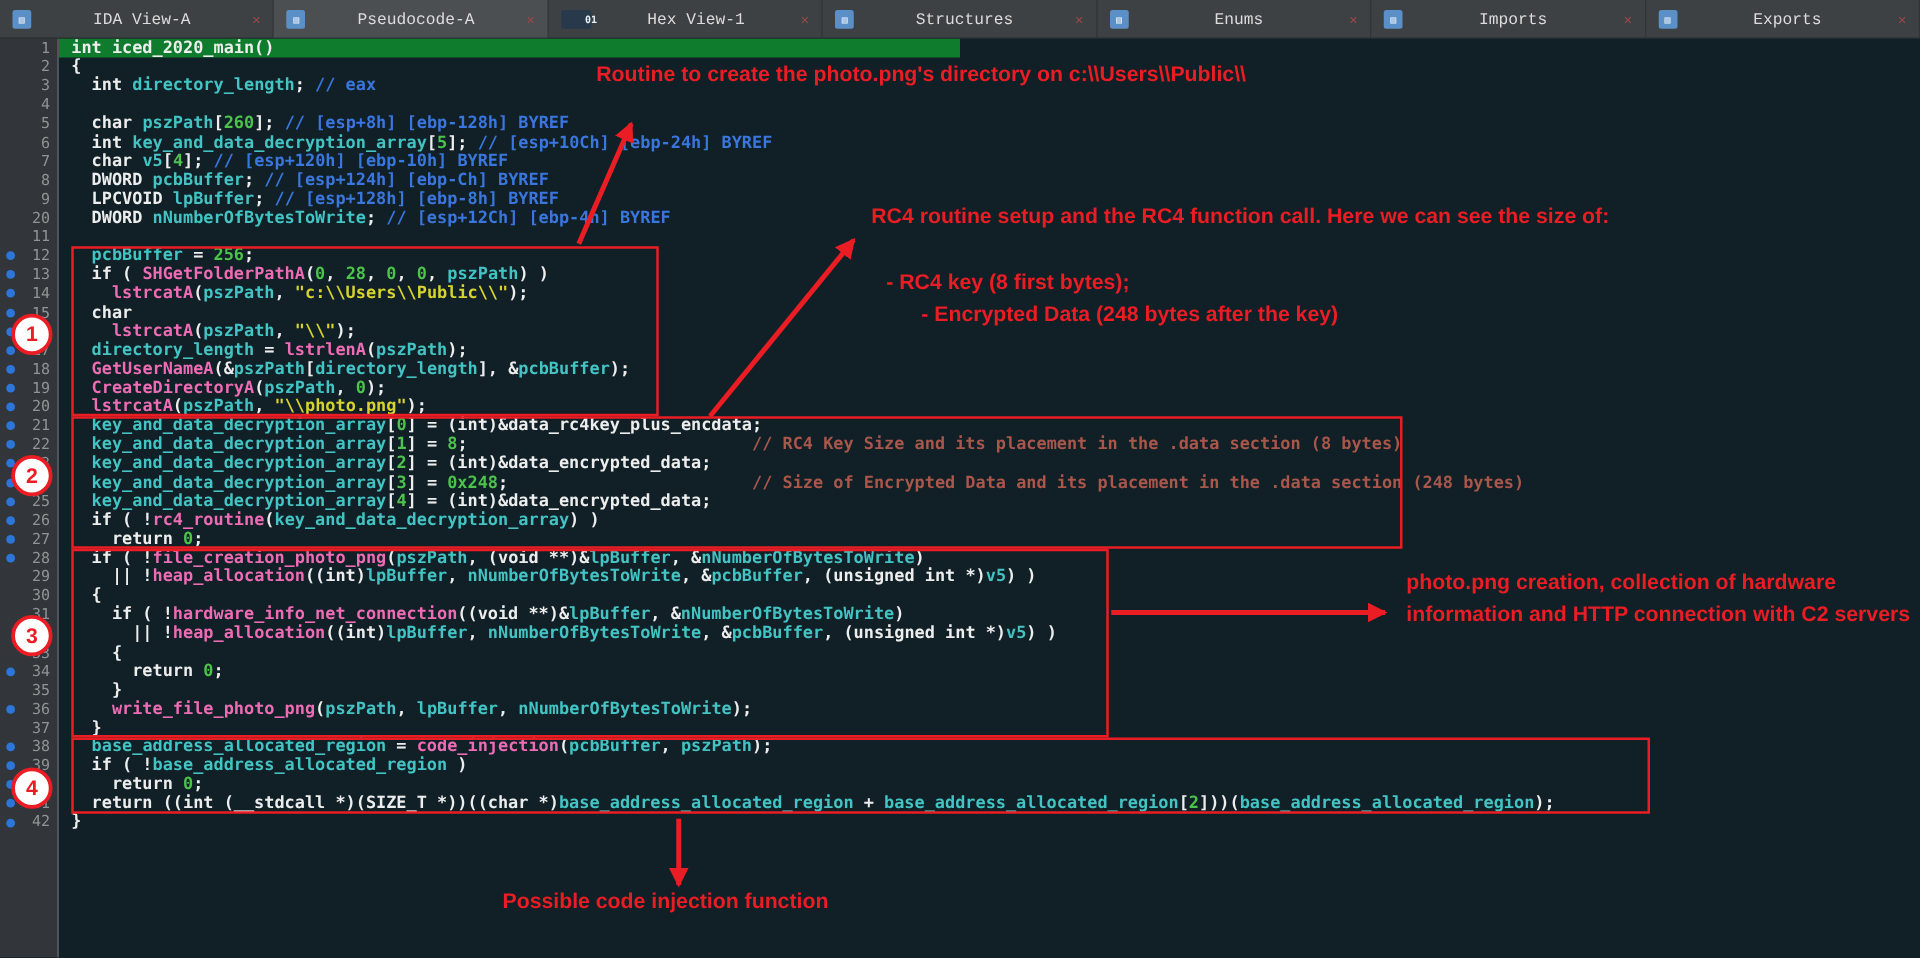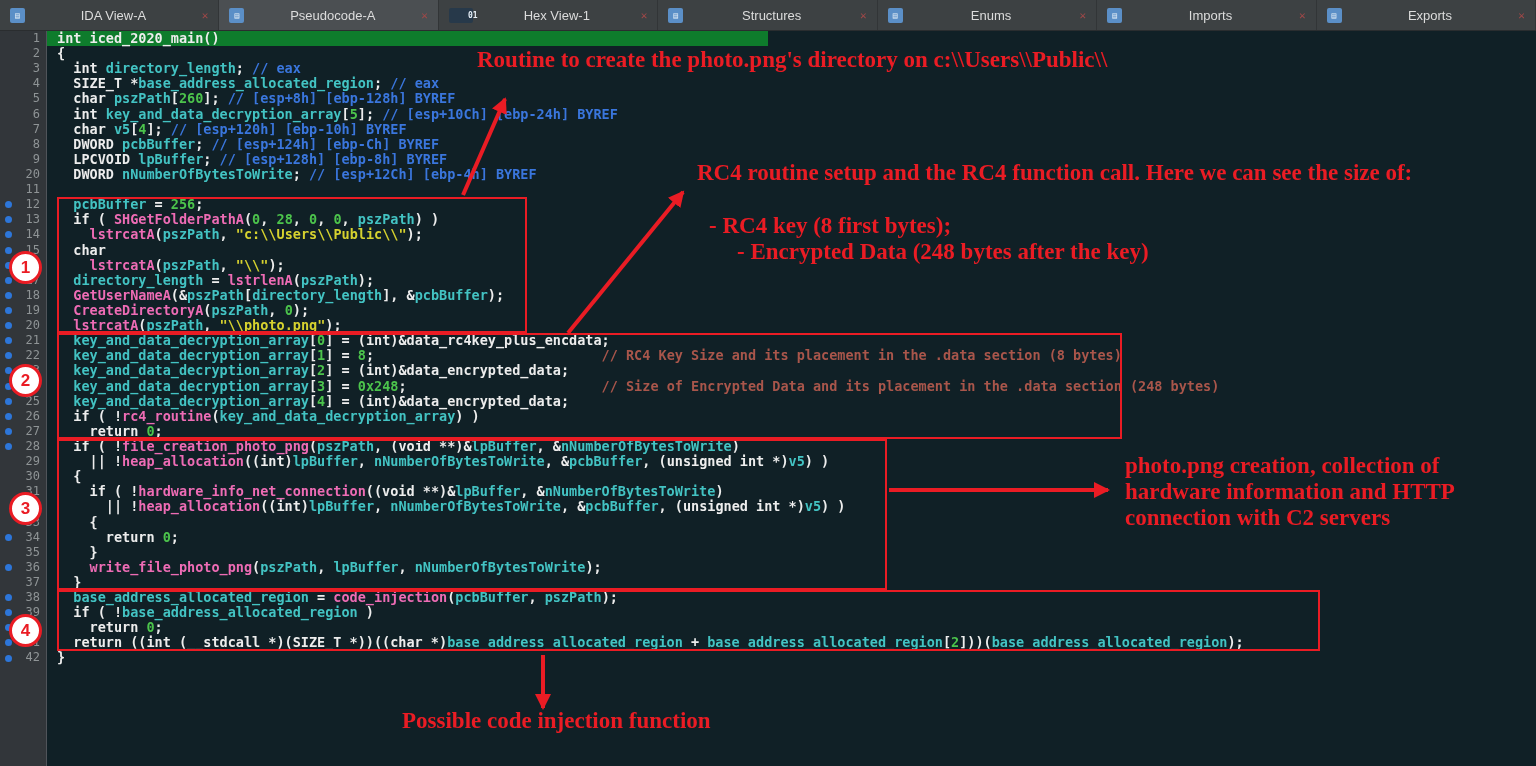--- a/index.html
+++ b/index.html
@@ -33,21 +33,21 @@
     border-radius:2px;
     margin-right:8px;
     flex:none;
     display:flex; align-items:center; justify-content:center;
     font-size:8px; color:#e8f0f8; font-weight:bold;
   }
   .tlabel {
     flex:1;
     text-align:center;
     color:#dcdcdc;
-    font-family:Liberation Sans, sans-serif;
+    font-family:Liberation Mono, monospace;
     font-size:13px;
     white-space:nowrap; overflow:hidden;
   }
   .tclose {
     color:#a04848;
     font-size:11px;
     font-weight:bold;
     margin-left:8px;
     flex:none;
   }
@@ -99,23 +99,23 @@
   .c { color:#3a76dd; }
   .r { color:#a9564b; }
 
   
   #overlay { position:absolute; inset:0; pointer-events:none; z-index:5; }
   #overlay svg { position:absolute; left:0; top:0; }
   .rbox { position:absolute; border:2px solid #ea1c24; }
   .rtext {
     position:absolute;
     color:#ea1c24;
-    font-family:Liberation Serif, serif;
+    font-family:Liberation Sans, sans-serif;
     font-weight:bold;
-    font-size:23px;
+    font-size:17px;
     line-height:26px;
     white-space:pre-wrap;
   }
   .rcircle {
     position:absolute;
     width:33px; height:33px;
     border-radius:50%;
     background:#ffffff;
     border:3px solid #ea1c24;
     color:#ea1c24;
@@ -164,21 +164,21 @@
         <span class="tlabel">Exports</span>
         <span class="tclose">✕</span>
       </div>
     </div>
 
   <div id="codearea">
     <div id="code">
         <div class="cline hl"><div class="gut"><span class="lnum">1</span></div><div class="ltext"><span class="w">int iced_2020_main()</span></div></div>
         <div class="cline"><div class="gut"><span class="lnum">2</span></div><div class="ltext"><span class="w">{</span></div></div>
         <div class="cline"><div class="gut"><span class="lnum">3</span></div><div class="ltext"><span class="w">  int </span><span class="v">directory_length</span><span class="w">; </span><span class="c">// eax</span></div></div>
-        <div class="cline"><div class="gut"><span class="lnum">4</span></div><div class="ltext"><span class="w">  SIZE_T *</span><span class="v">base_address_allocated_region</span><span class="w">; </span><span class="c">// eax</span></div></div>
+        <div class="cline"><div class="gut"><span class="lnum">4</span></div></div>
         <div class="cline"><div class="gut"><span class="lnum">5</span></div><div class="ltext"><span class="w">  char </span><span class="v">pszPath</span><span class="w">[</span><span class="n">260</span><span class="w">]; </span><span class="c">// [esp+8h] [ebp-128h] BYREF</span></div></div>
         <div class="cline"><div class="gut"><span class="lnum">6</span></div><div class="ltext"><span class="w">  int </span><span class="v">key_and_data_decryption_array</span><span class="w">[</span><span class="n">5</span><span class="w">]; </span><span class="c">// [esp+10Ch] [ebp-24h] BYREF</span></div></div>
         <div class="cline"><div class="gut"><span class="lnum">7</span></div><div class="ltext"><span class="w">  char </span><span class="v">v5</span><span class="w">[</span><span class="n">4</span><span class="w">]; </span><span class="c">// [esp+120h] [ebp-10h] BYREF</span></div></div>
         <div class="cline"><div class="gut"><span class="lnum">8</span></div><div class="ltext"><span class="w">  DWORD </span><span class="v">pcbBuffer</span><span class="w">; </span><span class="c">// [esp+124h] [ebp-Ch] BYREF</span></div></div>
         <div class="cline"><div class="gut"><span class="lnum">9</span></div><div class="ltext"><span class="w">  LPCVOID </span><span class="v">lpBuffer</span><span class="w">; </span><span class="c">// [esp+128h] [ebp-8h] BYREF</span></div></div>
         <div class="cline"><div class="gut"><span class="lnum">20</span></div><div class="ltext"><span class="w">  DWORD </span><span class="v">nNumberOfBytesToWrite</span><span class="w">; </span><span class="c">// [esp+12Ch] [ebp-4h] BYREF</span></div></div>
         <div class="cline"><div class="gut"><span class="lnum">11</span></div><div class="ltext"></div></div>
         <div class="cline"><div class="gut"><span class="dot"></span><span class="lnum">12</span></div><div class="ltext"><span class="w">  </span><span class="v">pcbBuffer</span><span class="w"> = </span><span class="n">256</span><span class="w">;</span></div></div>
         <div class="cline"><div class="gut"><span class="dot"></span><span class="lnum">13</span></div><div class="ltext"><span class="w">  if ( </span><span class="f">SHGetFolderPathA</span><span class="w">(</span><span class="n">0</span><span class="w">, </span><span class="n">28</span><span class="w">, </span><span class="n">0</span><span class="w">, </span><span class="n">0</span><span class="w">, </span><span class="v">pszPath</span><span class="w">) )</span></div></div>
         <div class="cline"><div class="gut"><span class="dot"></span><span class="lnum">14</span></div><div class="ltext"><span class="w">    </span><span class="f">lstrcatA</span><span class="w">(</span><span class="v">pszPath</span><span class="w">, </span><span class="s">"c:\\Users\\Public\\"</span><span class="w">);</span></div></div>

